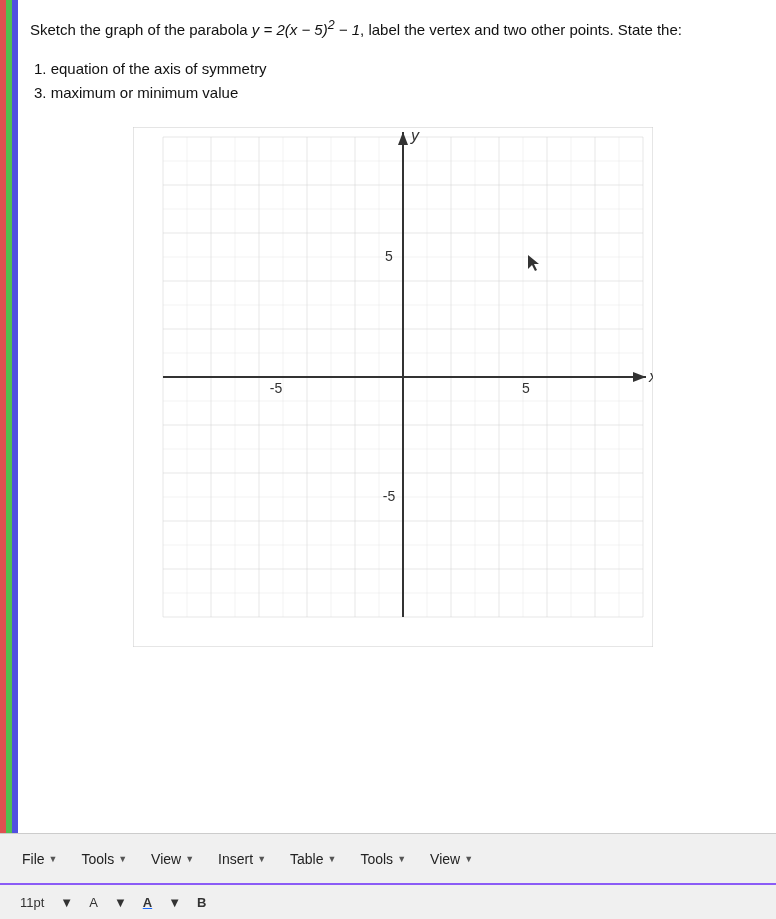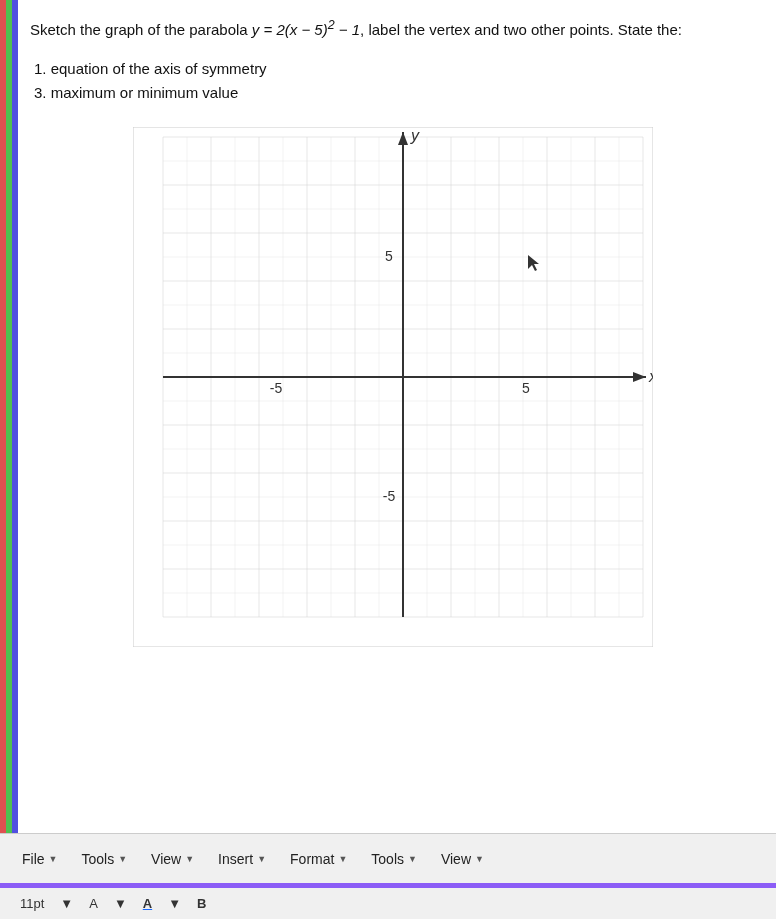--- a/index.html
+++ b/index.html
@@ -128,21 +128,21 @@
     .menu-arrow {
       font-size: 9px;
       margin-left: 2px;
       color: #555;
     }
 
     
     .bottom-toolbar {
       height: 36px;
       background: #f0f0f0;
-      border-top: 5px solid #8b5cf6;
+      border-top: 2px solid #8b5cf6;
       display: flex;
       align-items: center;
       padding: 0 20px;
       gap: 16px;
     }
 
     .toolbar-item {
       font-size: 13px;
       color: #333;
     }
@@ -279,21 +279,21 @@
     </div>
     <div class="menu-item">
       <span>View</span>
       <span class="menu-arrow">▼</span>
     </div>
     <div class="menu-item">
       <span>Insert</span>
       <span class="menu-arrow">▼</span>
     </div>
     <div class="menu-item">
-      <span>Format</span>
+      <span>Table</span>
       <span class="menu-arrow">▼</span>
     </div>
     <div class="menu-item">
       <span>Tools</span>
       <span class="menu-arrow">▼</span>
     </div>
     <div class="menu-item">
       <span>View</span>
       <span class="menu-arrow">▼</span>
     </div>

